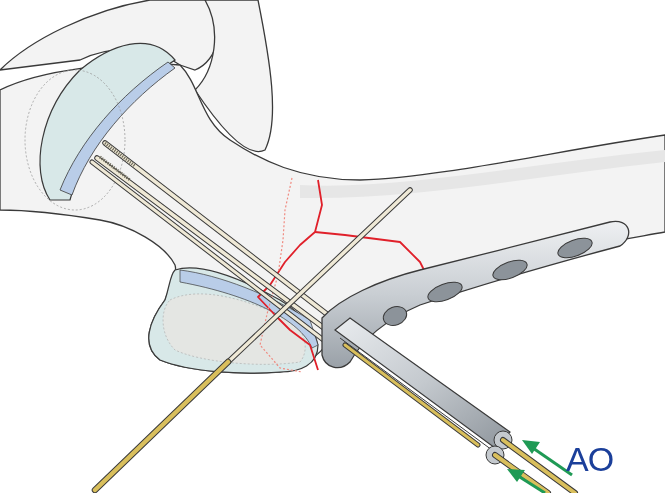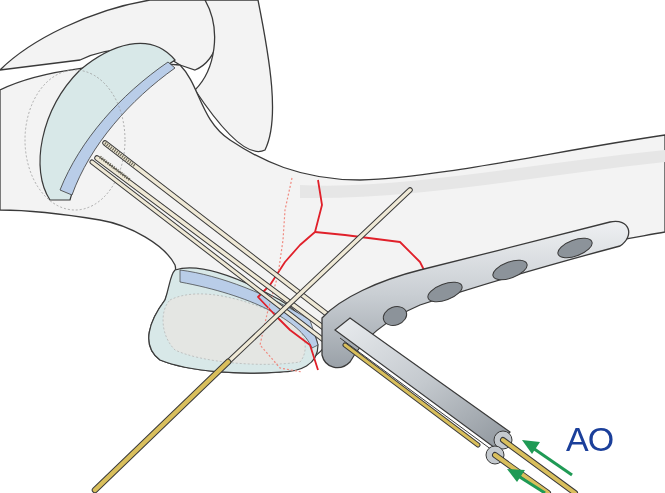--- a/index.html
+++ b/index.html
@@ -1,21 +1,21 @@
 <!DOCTYPE html>
 <html><head>
 <meta charset="utf-8">
 <style>
   html, body { margin: 0; padding: 0; background: #ffffff; }
   body { width: 665px; height: 493px; overflow: hidden; position: relative;
          font-family: "Liberation Sans", sans-serif; }
   #stage { position: absolute; left: 0; top: 0; width: 665px; height: 493px; }
   svg { display: block; }
   .logo {
-    position: absolute; left: 566px; top: 422px;
+    position: absolute; left: 566px; top: 442px;
     font-family: "Liberation Sans", sans-serif; font-size: 34px; font-weight: 400;
     letter-spacing: -1px; line-height: 1;
   }
 </style>
 </head>
 <body>
 
 <div id="stage">
   <svg width="665" height="493" viewBox="0 0 665 493">
     <defs>

